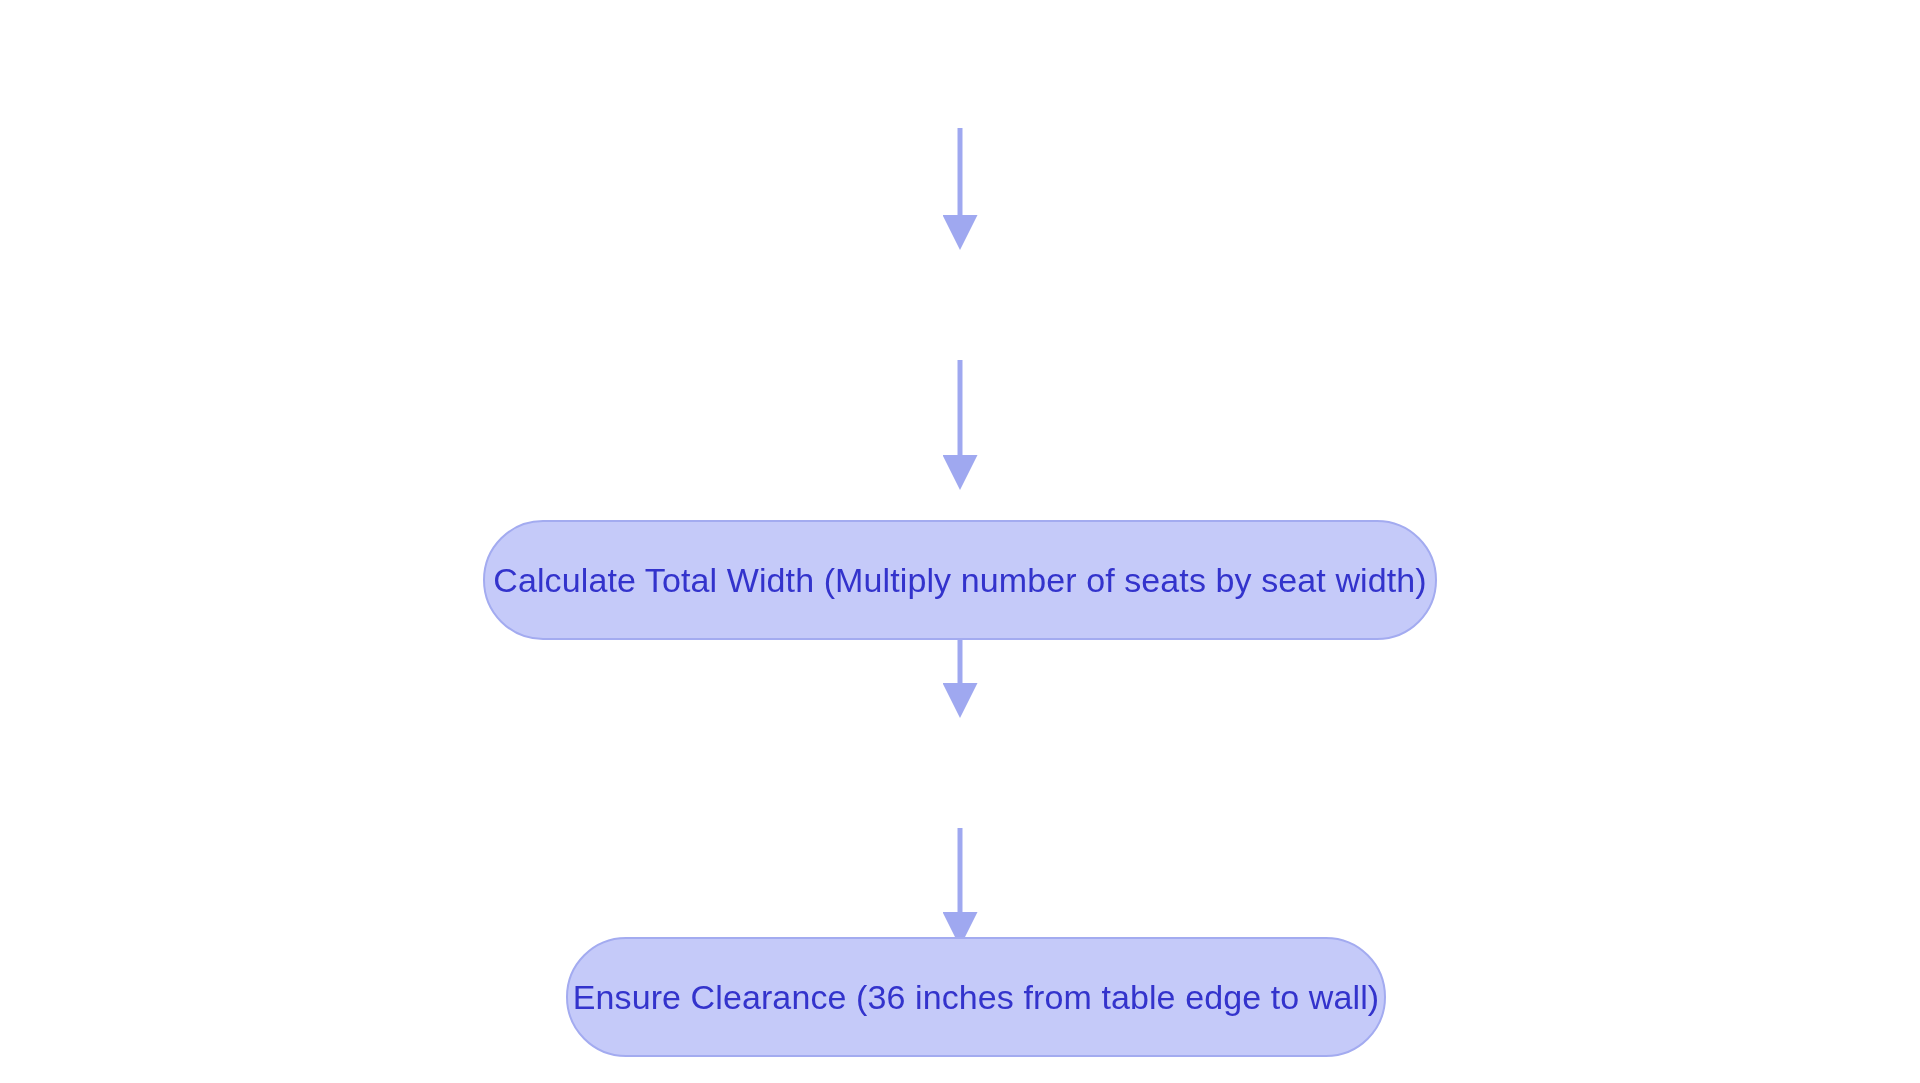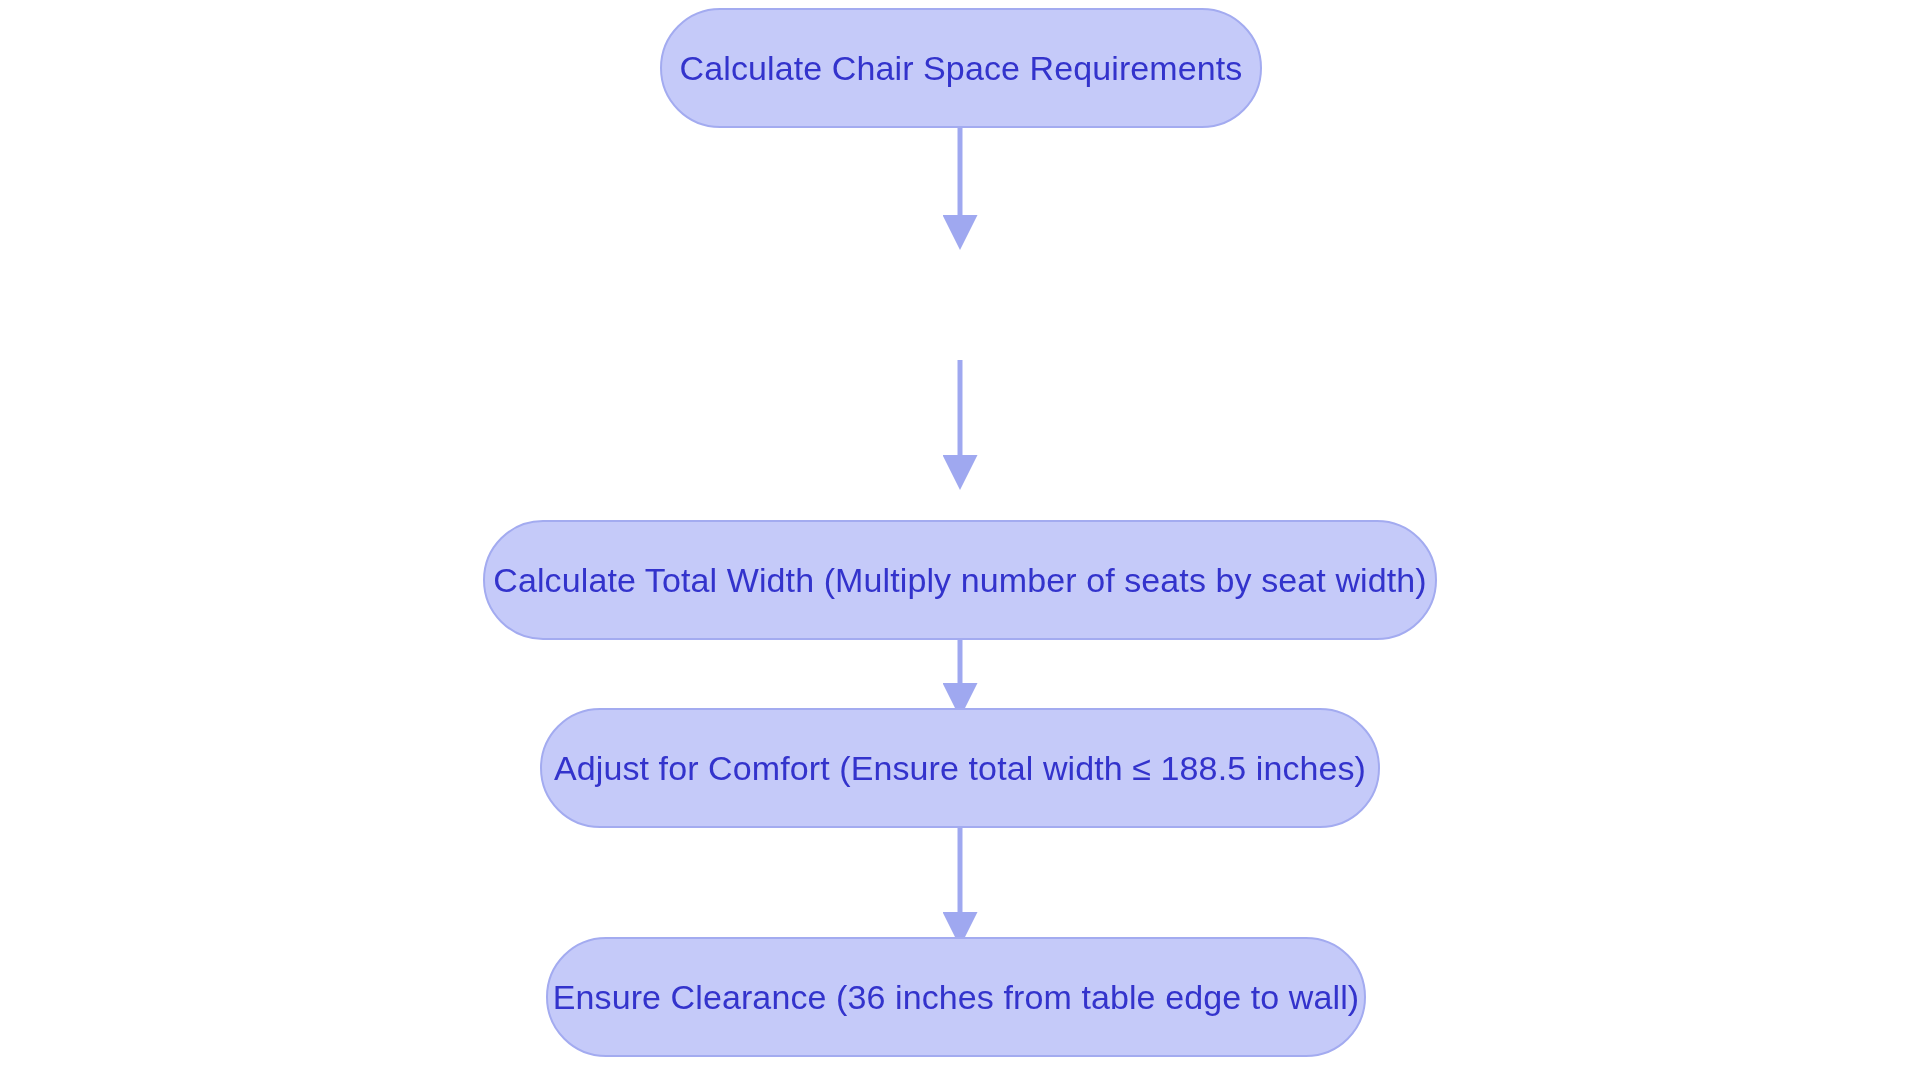--- a/index.html
+++ b/index.html
@@ -44,21 +44,21 @@
   .node-label {
     display: block;
     padding: 0 30px;
   }
 
   
   #node-0 { left: 660px;  top: 8px;   width: 602px; height: 120px; }
   #node-1 { left: 600px;  top: 240px; width: 720px; height: 120px; }
   #node-2 { left: 483px;  top: 480px; width: 954px; height: 120px; margin-top: 40px; }
   #node-3 { left: 540px;  top: 708px; width: 840px; height: 120px; }
-  #node-4 { left: 546px;  top: 937px; width: 820px; height: 120px; }
+  #node-4 { left: 566px;  top: 937px; width: 820px; height: 120px; }
 
   
   .connector {
     position: absolute;
     left: 0;
     top: 0;
     width: 1920px;
     height: 1083px;
     pointer-events: none;
   }
@@ -77,30 +77,24 @@
 
     <line x1="960" y1="128" x2="960" y2="232" stroke="#9fa8f0" stroke-width="5" marker-end="url(#arrowhead)"></line>
 
     <line x1="960" y1="360" x2="960" y2="472" stroke="#9fa8f0" stroke-width="5" marker-end="url(#arrowhead)"></line>
 
     <line x1="960" y1="600" x2="960" y2="700" stroke="#9fa8f0" stroke-width="5" marker-end="url(#arrowhead)"></line>
 
     <line x1="960" y1="828" x2="960" y2="929" stroke="#9fa8f0" stroke-width="5" marker-end="url(#arrowhead)"></line>
   </svg>
 
-  <div class="node" id="node-0">
-    <span class="node-label">Calculate Chair Space Requirements</span>
-  </div>
 
 
   <div class="node" id="node-2">
     <span class="node-label">Calculate Total Width (Multiply number of seats by seat width)</span>
   </div>
 
-  <div class="node" id="node-3">
-    <span class="node-label">Adjust for Comfort (Ensure total width ≤ 188.5 inches)</span>
-  </div>
 
   <div class="node" id="node-4">
     <span class="node-label">Ensure Clearance (36 inches from table edge to wall)</span>
   </div>
 
 </div>
 
 </body></html>

